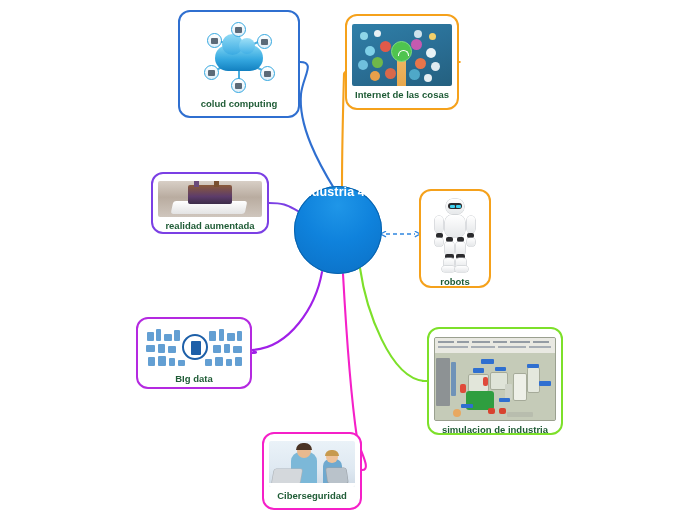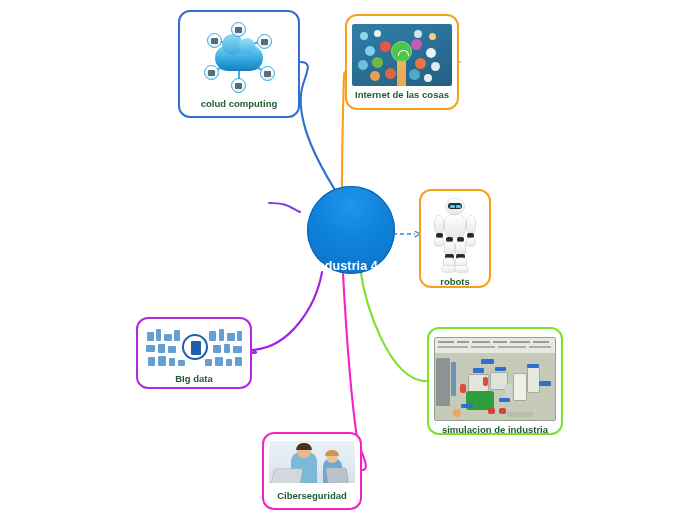--- a/index.html
+++ b/index.html
@@ -6,25 +6,25 @@
   body{
     width:696px;height:520px;background:#ffffff;
     font-family:"Liberation Sans", sans-serif;
     overflow:hidden;position:relative;
   }
   #canvas{position:absolute;left:0;top:0;width:696px;height:520px;}
   #links{position:absolute;left:0;top:0;width:696px;height:520px;pointer-events:none;}
 
   
   .center-node{
-    position:absolute;left:307px;top:186px;width:88px;height:88px;
+    position:absolute;left:294px;top:186px;width:88px;height:88px;
     border-radius:50%;
     background:radial-gradient(circle at 50% 22%, #1f96e8 0%, #0f82dc 45%, #0b6fc4 100%);
     box-shadow:0 0 0 1px #0a63ad inset;
-    display:flex;align-items:flex-end;justify-content:center;
+    display:flex;align-items:flex-start;justify-content:center;
     z-index:5;
   }
   .center-label{
     color:#ffffff;font-size:12.5px;font-weight:bold;letter-spacing:.1px;
     text-align:center;line-height:1.1;white-space:nowrap;
   }
 
   
   .topic{
     position:absolute;background:#ffffff;border-radius:12px;border:2px solid #888;
@@ -214,20 +214,27 @@
       <div class="cl-dev" style="left:75px;top:45px;">
           <i></i>
         </div>
       <div class="cl-dev" style="left:46px;top:57px;">
           <i></i>
         </div>
     </div>
     <div class="caption">colud computing</div>
   </div>
 
+  <div class="topic" id="t-ar">
+    <div class="thumb ar-art">
+      <div class="ar-pad"></div>
+      <div class="ar-castle"></div>
+    </div>
+    <div class="caption">realidad aumentada</div>
+  </div>
 
   <div class="topic" id="t-robots">
     <div class="thumb rb-art">
       <div class="rb" style="left:20px;top:2px;width:18px;height:15px;border-radius:7px;"></div>
       <div class="rb-dark" style="left:22px;top:6px;width:14px;height:6px;border-radius:3px;"></div>
       <div class="rb-eye" style="left:24px;top:7.5px;"></div>
       <div class="rb-eye" style="left:30px;top:7.5px;"></div>
       <div class="rb" style="left:19px;top:18px;width:20px;height:22px;border-radius:7px;"></div>
       <div class="rb" style="left:9px;top:19px;width:8px;height:17px;border-radius:4px;"></div>
       <div class="rb" style="left:41px;top:19px;width:8px;height:17px;border-radius:4px;"></div>

